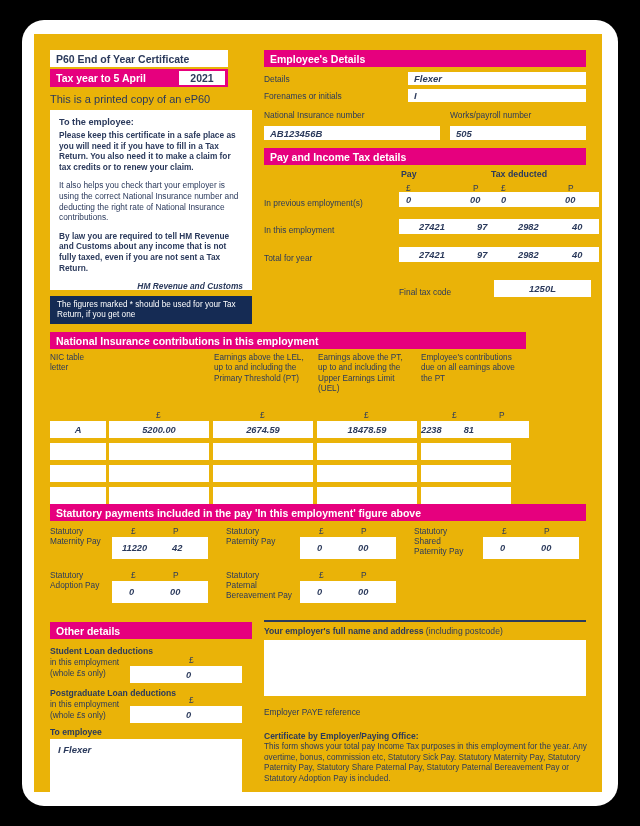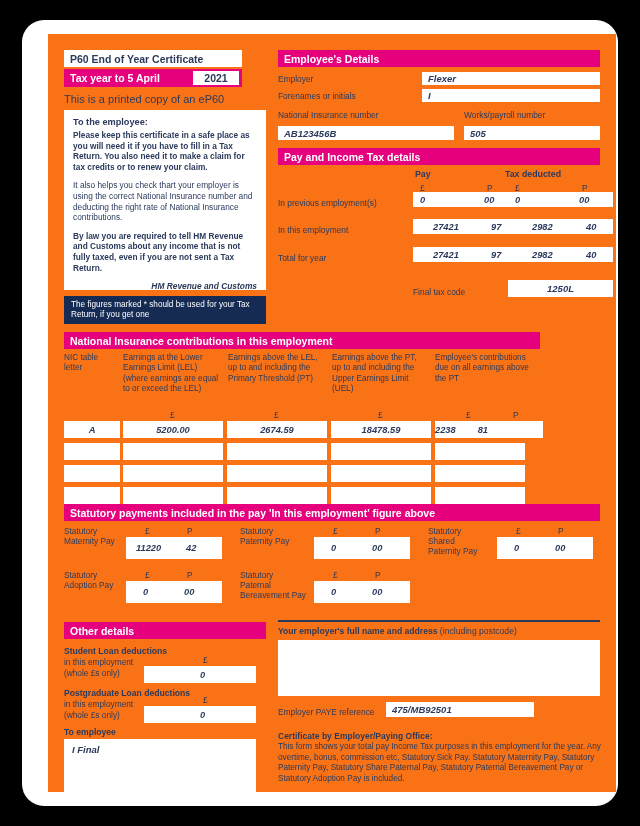--- a/index.html
+++ b/index.html
@@ -6,22 +6,22 @@
   body{
     width:640px;height:826px;background:#000000;
     font-family:"Liberation Sans", sans-serif;
     -webkit-font-smoothing:antialiased;
   }
   .card{
     position:absolute;left:22px;top:20px;width:596px;height:786px;
     background:#ffffff;border-radius:22px;overflow:hidden;
   }
   .sheet{
-    position:absolute;left:26px;top:14px;width:568px;height:758px;
-    background:#f97316;
+    position:absolute;left:12px;top:14px;width:568px;height:758px;
+    background:#eab308;
   }
   
   .bar{
     background:#e6007e;color:#ffffff;font-weight:bold;
     font-size:10.5px;line-height:15px;padding:2px 6px;
     box-sizing:border-box;
   }
   .fieldbox{
     background:#ffffff;box-sizing:border-box;
     font-size:9.5px;font-style:italic;font-weight:bold;color:#2b3a5c;
@@ -106,21 +106,21 @@
     <p class="b">Please keep this certificate in a safe place as you will need it if you have to fill in a Tax Return. You also need it to make a claim for tax credits or to renew your claim.</p>
     <p>It also helps you check thart your employer is using the correct National Insurance number and deducting the right rate of National Insurance contributions.</p>
     <p class="b">By law you are required to tell HM Revenue and Customs about any income that is not fully taxed, even if you are not sent a Tax Return.</p>
     <p class="sig">HM Revenue and Customs</p>
   </div>
 
   <div id="figuresnote">The figures marked * should be used for your Tax Return, if you get one</div>
 
   <div id="empdetailsbar" class="bar">Employee's Details</div>
 
-  <span class="rowlbl" style="left:230px;top:40px;">Employer</span>
+  <span class="rowlbl" style="left:230px;top:40px;">Details</span>
   <div id="surnamebox" class="fieldbox pad">Flexer</div>
 
   <span class="rowlbl" style="left:230px;top:57px;">Forenames or initials</span>
   <div id="forenamebox" class="fieldbox pad">I</div>
 
   <span class="rowlbl" style="left:230px;top:76px;">National Insurance number</span>
   <span class="rowlbl" style="left:416px;top:76px;">Works/payroll number</span>
   <div id="nibox" class="fieldbox pad">AB123456B</div>
   <div id="workbox" class="fieldbox pad">505</div>
 
@@ -152,26 +152,25 @@
 
   <span class="rowlbl" style="left:230px;top:219px;">Total for year</span>
   <div class="paybox" style="left:365px;top:213px;width:105px;"></div>
   <span class="amt" style="left:385px;top:216px;">27421</span>
   <span class="amt" style="left:443px;top:216px;">97</span>
   <div class="paybox" style="left:460px;top:213px;width:105px;"></div>
   <span class="amt" style="left:484px;top:216px;">2982</span>
   <span class="amt" style="left:538px;top:216px;">40</span>
 
   <span class="rowlbl" style="left:365px;top:253px;">Final tax code</span>
-  <div class="paybox fieldbox ctr" style="left:460px;top:246px;width:105px;height:17px;">1250L</div>
+  <div class="paybox fieldbox ctr" style="left:460px;top:246px;width:97px;height:17px;">1250L</div>
 
   <div id="nicbar" class="bar">National Insurance contributions in this employment</div>
 
   <span class="nichdr" style="left:16px;top:319px;width:52px;">NIC table letter</span>
-  <span class="nichdr" style="left:75px;top:319px;width:98px;">Earnings at the Lower Earnings Limit (LEL) (where earnings are equal to or exceed the LEL)</span>
   <span class="nichdr" style="left:180px;top:319px;width:98px;">Earnings above the LEL, up to and including the Primary Threshold (PT)</span>
   <span class="nichdr" style="left:387px;top:319px;width:100px;">Employee's contributions due on all earnings above the PT</span>
   <span class="nichdr" style="left:284px;top:319px;width:96px;">Earnings above the PT, up to and including the Upper Earnings Limit (UEL)</span>
 
   <span class="unit" style="left:122px;top:376px;">£</span>
   <span class="unit" style="left:226px;top:376px;">£</span>
   <span class="unit" style="left:330px;top:376px;">£</span>
   <span class="unit" style="left:418px;top:376px;">£</span>
   <span class="unit" style="left:465px;top:376px;">P</span>
 
@@ -249,28 +248,27 @@
   <span class="amt" style="left:152px;top:636px;">0</span>
 
   <span class="lblb" style="position:absolute;left:16px;top:654px;">Postgraduate Loan deductions</span>
   <span class="lbl" style="position:absolute;left:16px;top:665px;">in this employment</span>
   <span class="lbl" style="position:absolute;left:16px;top:676px;">(whole £s only)</span>
   <span class="unit" style="left:155px;top:661px;">£</span>
   <div class="odbox" style="left:96px;top:672px;width:112px;height:17px;"></div>
   <span class="amt" style="left:152px;top:676px;">0</span>
 
   <span class="lblb" style="position:absolute;left:16px;top:693px;">To employee</span>
-  <div class="odbox fieldbox" style="left:16px;top:705px;width:192px;height:55px;align-items:flex-start;padding:5px 0 0 8px;">I Final</div>
+  <div class="odbox fieldbox" style="left:16px;top:705px;width:192px;height:55px;align-items:flex-start;padding:5px 0 0 8px;">I Flexer</div>
 
   <div id="employerrule"></div>
   <div id="employerlbl">
     <b>Your employer's full name and address</b><span> (including postcode)</span>
   </div>
   <div id="employeraddrbox" class="fieldbox" style="align-items:flex-start;padding:5px 0 0 6px;"></div>
 
   <span id="payereflbl">Employer PAYE reference</span>
-  <div id="payerefbox" class="fieldbox pad">475/MB92501</div>
 
   <span id="certtitle">Certificate by Employer/Paying Office:</span>
   <div id="certtext">This form shows your total pay Income Tax purposes in this employment for the year. Any overtime, bonus, commission etc, Statutory Sick Pay. Statutory Maternity Pay, Statutory Paternity Pay, Statutory Share Paternal Pay, Statutory Paternal Bereavement Pay or Statutory Adoption Pay is included.</div>
 
 </div>
 </div>
 
 </body></html>

